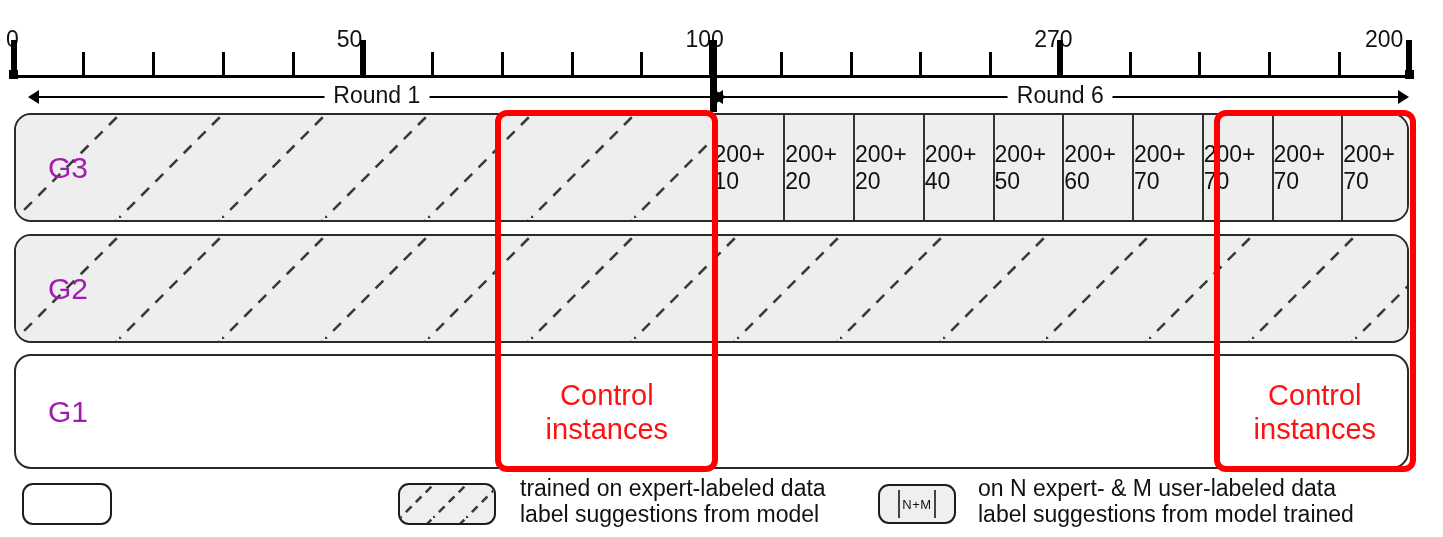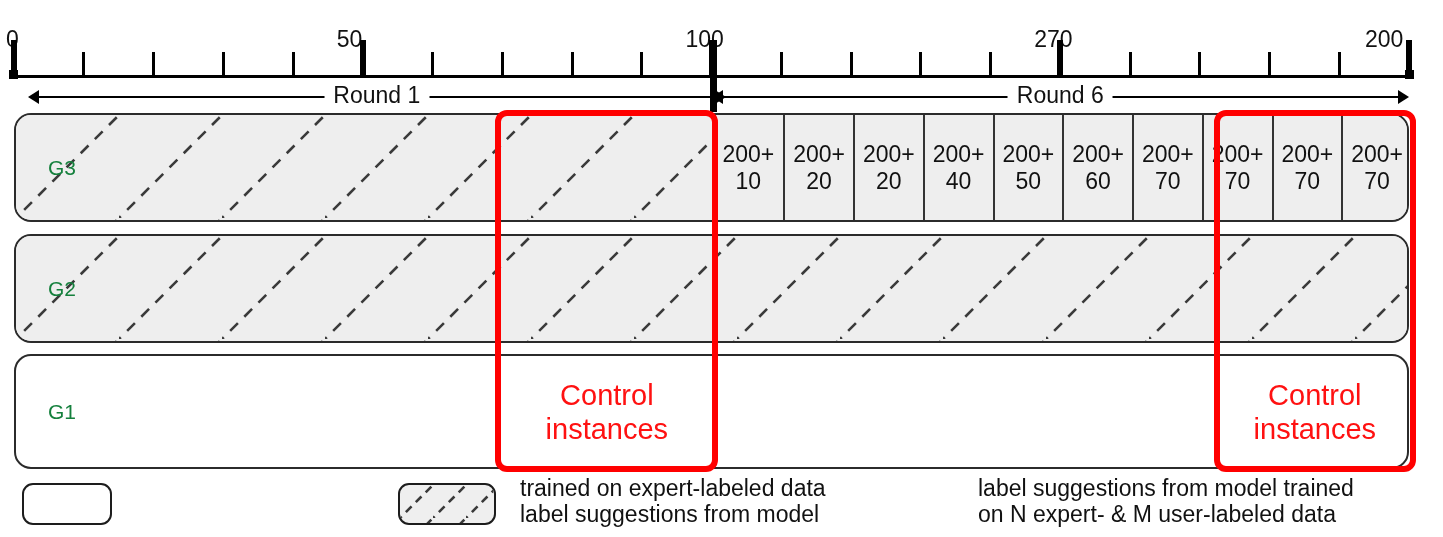--- a/index.html
+++ b/index.html
@@ -29,28 +29,28 @@
                white-space:nowrap;}
 
   .tick-100{position:absolute;left:710px;top:40px;width:7px;height:72px;background:#000;}
 
   
   .bar{position:absolute;left:14px;width:1395px;
        border:2.5px solid #2b2b2b;border-radius:17px;box-sizing:border-box;
        background:#fff;overflow:hidden;}
   .bar.hatched{background:#eeeeee;}
   .bar-label{position:absolute;left:32px;top:50%;transform:translateY(-50%);
-             font-size:21px;color:#15803d;z-index:4;}
+             font-size:30px;color:#a21caf;z-index:4;}
   .hatch{position:absolute;left:0;top:0;width:100%;height:100%;z-index:1;}
 
   
   .cells{position:absolute;top:0;height:100%;z-index:3;display:flex;}
   .cell{position:relative;box-sizing:border-box;border-left:2px solid #333;
         background:#eeeeee;display:flex;flex-direction:column;
-        align-items:center;justify-content:center;line-height:1.06;}
+        align-items:flex-start;justify-content:center;line-height:1.06;}
   .cell span{font-size:23px;white-space:nowrap;display:block;text-align:center;}
   .cell .c-top{margin-bottom:2px;}
 
   
   .ctrl{position:absolute;border:6px solid #ff0000;border-radius:12px;
         box-sizing:border-box;z-index:6;pointer-events:auto;}
   .ctrl-text{position:absolute;color:#ff1111;font-size:29px;line-height:1.18;
              text-align:center;z-index:7;}
 
   
@@ -220,19 +220,24 @@
               <line x1="-4" y1="37" x2="37" y2="-4" stroke="#3a3a3a" stroke-width="2.6" stroke-dasharray="8 6"></line>
             </pattern>
           </defs>
           <rect width="100%" height="100%" fill="url(#lgh)"></rect>
         </svg>
       </div>
       <div class="lg-text" style="position: absolute; left: 520px; top: 2px;">
         <div>trained on expert-labeled data</div>
         <div>label suggestions from model</div>
       </div>
+      <div class="nm-box" style="position: absolute; left: 878px; top: 11px; width: 78px; height: 40px;">
+        <div class="divider" style="left: 18px;"></div>
+        <div class="divider" style="right: 18px;"></div>
+        <div class="nm-label">N+M</div>
+      </div>
       <div class="lg-text" style="position: absolute; left: 978px; top: 2px;">
+        <div>on N expert- &amp; M user-labeled data</div>
         <div>label suggestions from model trained</div>
-        <div>on N expert- &amp; M user-labeled data</div>
       </div>
     </div>
 
 </div>
 
 </body></html>

